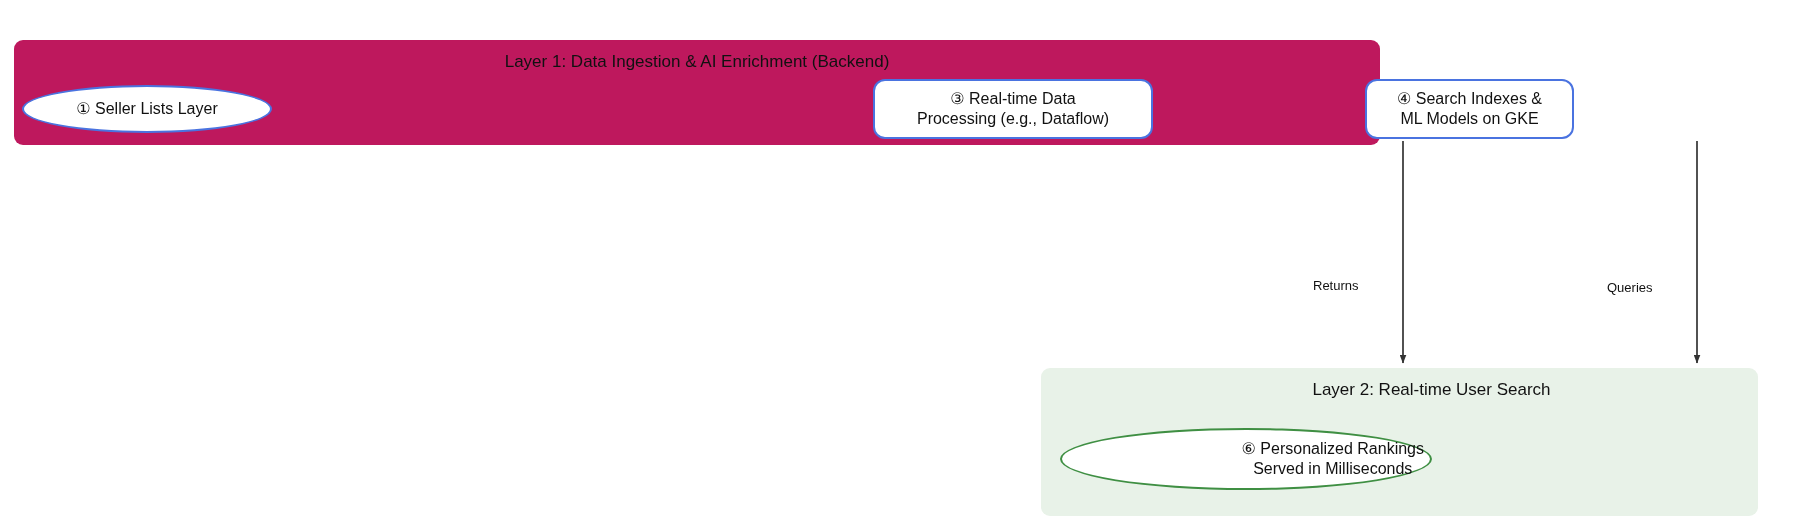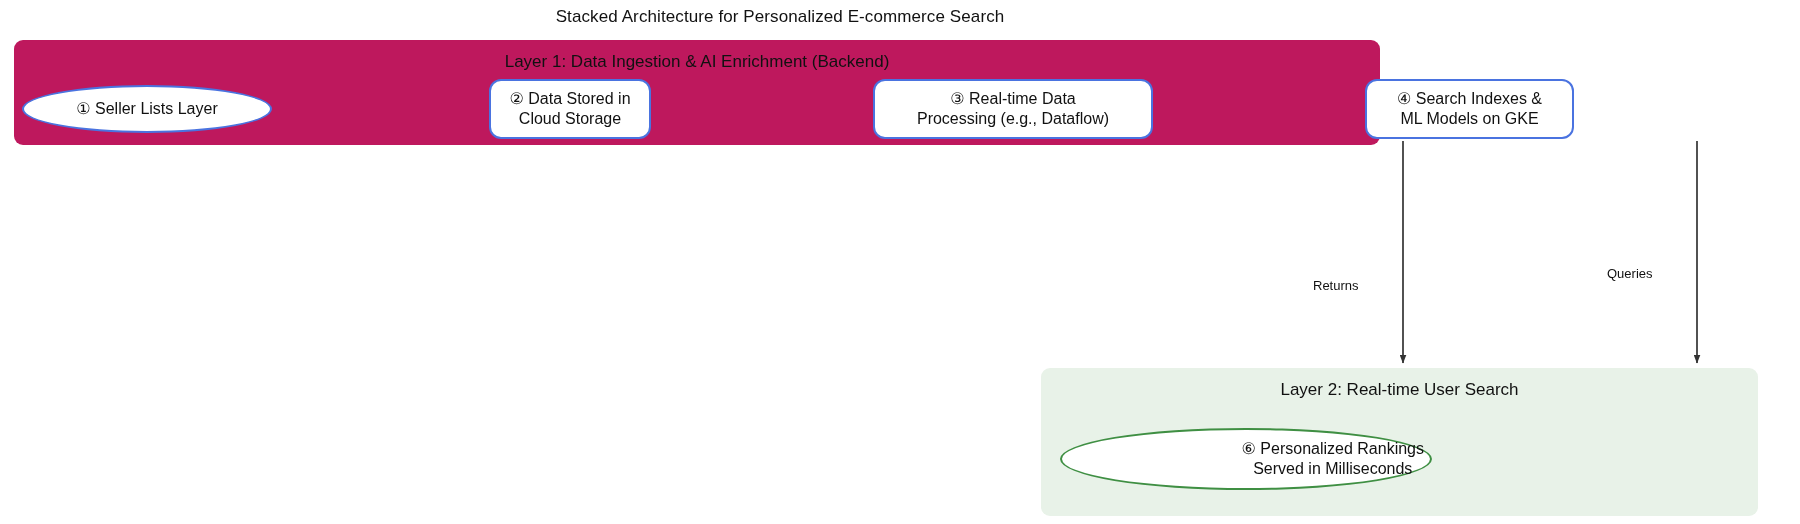--- a/index.html
+++ b/index.html
@@ -53,21 +53,21 @@
   }
   .layer-label {
     position: absolute;
     left: 0;
     width: 100%;
     text-align: center;
     font-size: 17px;
     color: #111111;
   }
   .layer-1 .layer-label { top: 12px; }
-  .layer-2 .layer-label { top: 12px; }
+  .layer-2 .layer-label { top: 12px; padding-left: 32px; }
 
   
   .node {
     position: absolute;
     box-sizing: border-box;
     display: flex;
     align-items: center;
     justify-content: center;
     text-align: center;
     background: #ffffff;
@@ -97,38 +97,37 @@
   #node5 { left: 1533px; top: 437px; width: 238px; height: 47px; }
 
   
   .edge-label {
     position: absolute;
     font-size: 13px;
     color: #111111;
     white-space: nowrap;
   }
   #label-returns { left: 1313px; top: 278px; }
-  #label-queries { left: 1607px; top: 266px; }
+  #label-queries { left: 1607px; top: 280px; }
 
   
   #edges {
     position: absolute;
     left: 0;
     top: 0;
     width: 1800px;
     height: 524px;
     pointer-events: none;
   }
 </style>
 </head>
 <body>
 
 <div id="canvas">
 
-  <div class="diagram-title">Stacked Architecture for Personalized E-commerce Search</div>
 
   <svg id="edges" viewBox="0 0 1800 524" xmlns="http://www.w3.org/2000/svg">
     <defs>
       <marker id="arrowhead" markerWidth="9" markerHeight="7" refX="8.5" refY="3.5" orient="auto" markerUnits="userSpaceOnUse">
         <polygon points="0 0, 9 3.5, 0 7" fill="#333333"></polygon>
       </marker>
     </defs>
 
     <g>
       <line x1="274" y1="109" x2="484" y2="109" stroke="#333333" stroke-width="1.7" marker-end="url(#arrowhead)"></line>
@@ -152,23 +151,20 @@
   </svg>
 
   <div class="layer layer-1">
     <div class="layer-label">Layer 1: Data Ingestion &amp; AI Enrichment (Backend)</div>
   </div>
 
   <div class="node node-ellipse-blue" id="node1">
     <span class="node-label">① Seller Lists Layer</span>
   </div>
 
-  <div class="node node-rounded" id="node2">
-    <span class="node-label">② Data Stored in<br>Cloud Storage</span>
-  </div>
 
   <div class="node node-rounded" id="node3">
     <span class="node-label">③ Real-time Data<br>Processing (e.g., Dataflow)</span>
   </div>
 
   <div class="node node-rounded" id="node4">
     <span class="node-label">④ Search Indexes &amp;<br>ML Models on GKE</span>
   </div>
 
   <div class="edge-label" id="label-returns">Returns</div>

